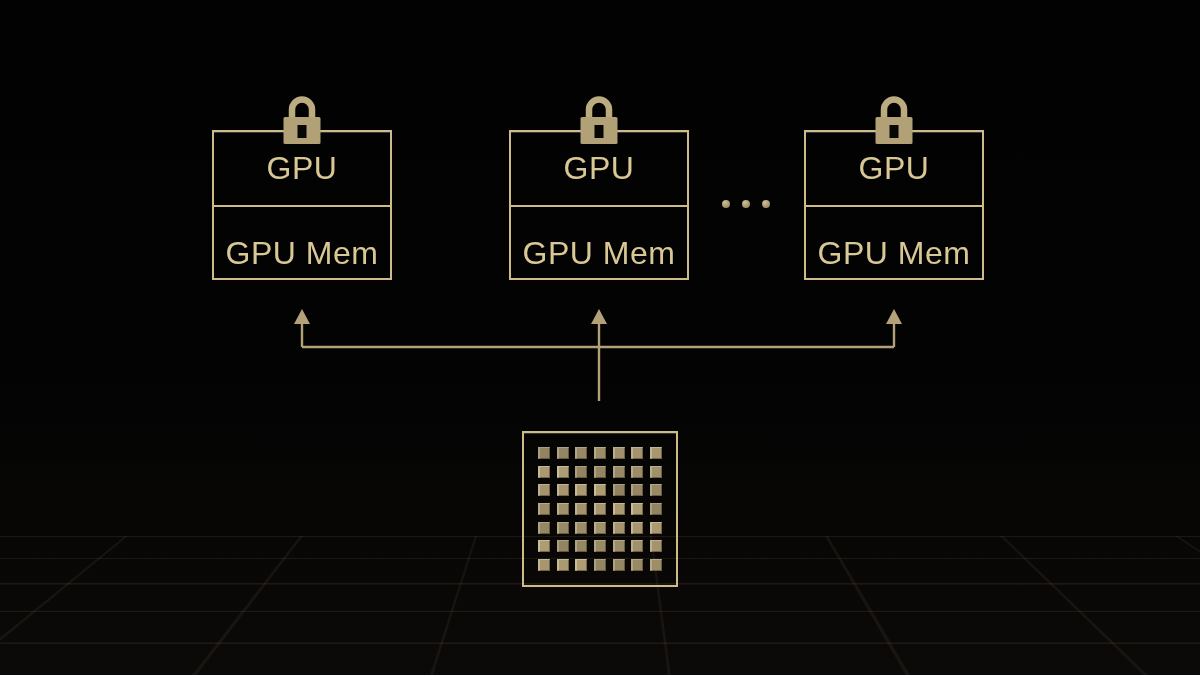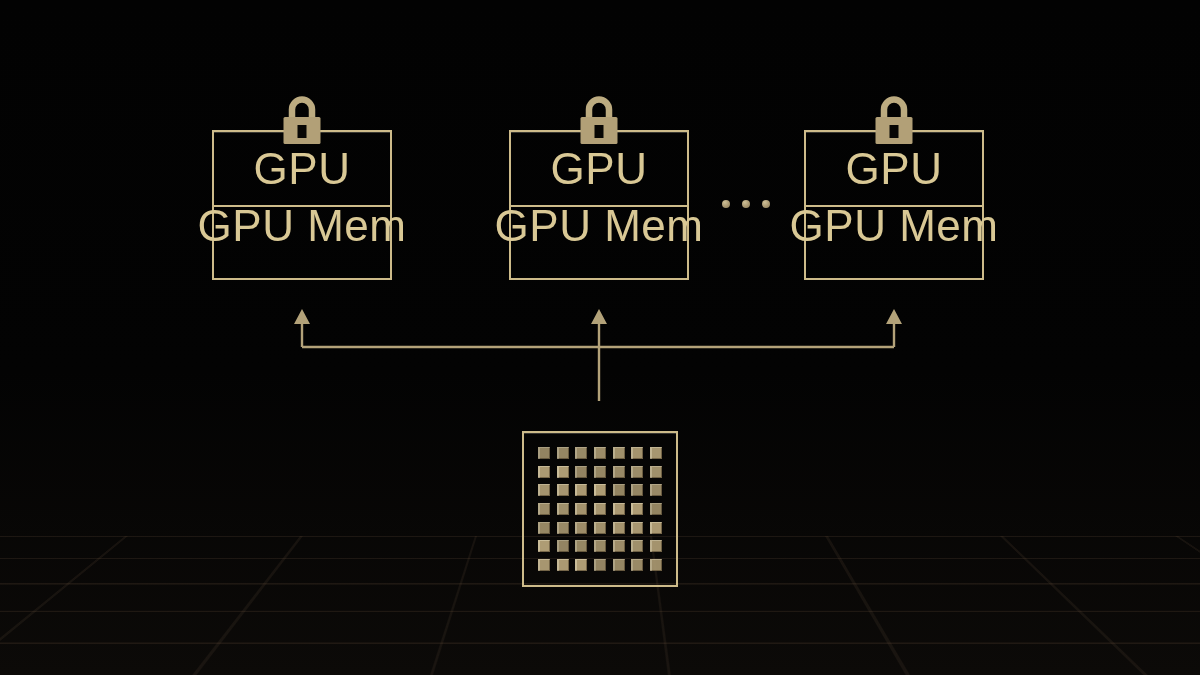--- a/index.html
+++ b/index.html
@@ -39,26 +39,26 @@
     width: 180px; height: 150px;
     border: 2px solid var(--border-gold, #cdbb8a);
     box-sizing: border-box;
     box-shadow: inset 0 1px 0 rgba(255,250,225,0.22);
     z-index: 2;
   }
   .gpu-cell {
     position: absolute; left: 0; right: 0;
     display: flex; align-items: center; justify-content: center;
     color: var(--gold-text, #d9c895);
-    font-size: 44px;
+    font-size: 32px;
     letter-spacing: 0.5px;
     white-space: nowrap;
   }
   .gpu-cell.top    { top: 0;    height: 73px; border-bottom: 2px solid var(--border-gold, #cdbb8a); }
-  .gpu-cell.bottom { top: 58px; height: 71px; }
+  .gpu-cell.bottom { top: 86px; height: 71px; }
 
   .lock {
     position: absolute;
     top: -40px; left: 50%;
     transform: translateX(-50%);
     z-index: 3;
   }
 
   
   .dots {

